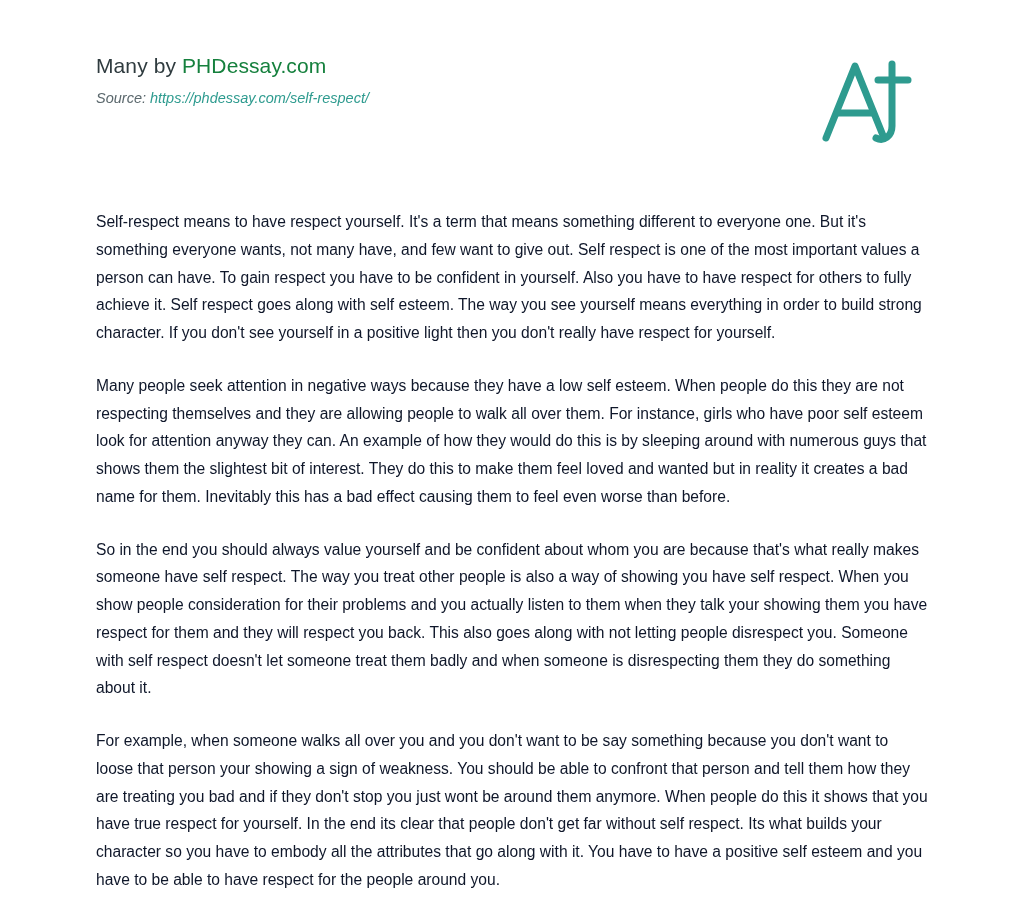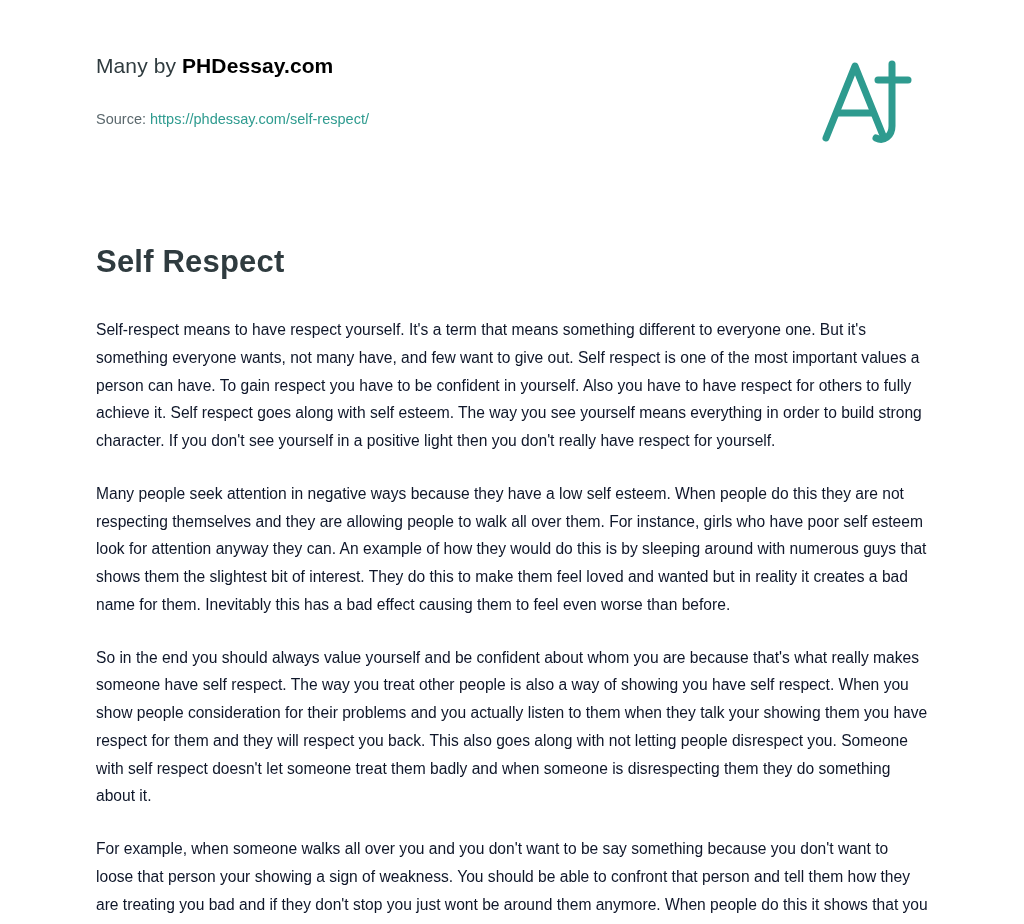--- a/index.html
+++ b/index.html
@@ -30,27 +30,28 @@
     font-size: 21px;
     line-height: 1.3;
     color: #2f3b3f;
     letter-spacing: 0.1px;
   }
   .brandline .essay-by {
     font-weight: normal;
     color: #2f3b3f;
   }
   .brandline .brand {
-    font-weight: bold;
-    color: #000000;
+    font-weight: normal;
+    color: #15803d;
   }
   .source {
-    margin-top: 32px;
+    margin-top: 11px;
     font-size: 14.5px;
     color: #5b686d;
+    font-style: italic;
   }
   .source .src-label {
     color: #5b686d;
   }
   .source .src-url {
     color: #2e9b8f;
     text-decoration: none;
   }
   .logo {
     position: absolute;
@@ -106,21 +107,20 @@
           <path d="M18 88 L47 16 L76 88"></path>
           <path d="M30 63 L64 63"></path>
           <path d="M84 14 L84 76 C84 86 76 92 68 88"></path>
           <path d="M70 30 L100 30"></path>
         </g>
       </svg>
     </div>
 
   </div>
 
-  <h1 class="doc-title">Self Respect</h1>
 
   <div class="body-copy">
     <p>Self-respect means to have respect yourself. It's a term that means something different to everyone one. But it's something everyone wants, not many have, and few want to give out. Self respect is one of the most important values a person can have. To gain respect you have to be confident in yourself. Also you have to have respect for others to fully achieve it. Self respect goes along with self esteem. The way you see yourself means everything in order to build strong character. If you don't see yourself in a positive light then you don't really have respect for yourself.</p>
     <p>Many people seek attention in negative ways because they have a low self esteem. When people do this they are not respecting themselves and they are allowing people to walk all over them. For instance, girls who have poor self esteem look for attention anyway they can. An example of how they would do this is by sleeping around with numerous guys that shows them the slightest bit of interest. They do this to make them feel loved and wanted but in reality it creates a bad name for them. Inevitably this has a bad effect causing them to feel even worse than before.</p>
     <p>So in the end you should always value yourself and be confident about whom you are because that's what really makes someone have self respect. The way you treat other people is also a way of showing you have self respect. When you show people consideration for their problems and you actually listen to them when they talk your showing them you have respect for them and they will respect you back. This also goes along with not letting people disrespect you. Someone with self respect doesn't let someone treat them badly and when someone is disrespecting them they do something about it.</p>
     <p>For example, when someone walks all over you and you don't want to be say something because you don't want to loose that person your showing a sign of weakness. You should be able to confront that person and tell them how they are treating you bad and if they don't stop you just wont be around them anymore. When people do this it shows that you have true respect for yourself. In the end its clear that people don't get far without self respect. Its what builds your character so you have to embody all the attributes that go along with it. You have to have a positive self esteem and you have to be able to have respect for the people around you.</p>
   </div>
 
 </div>
 

